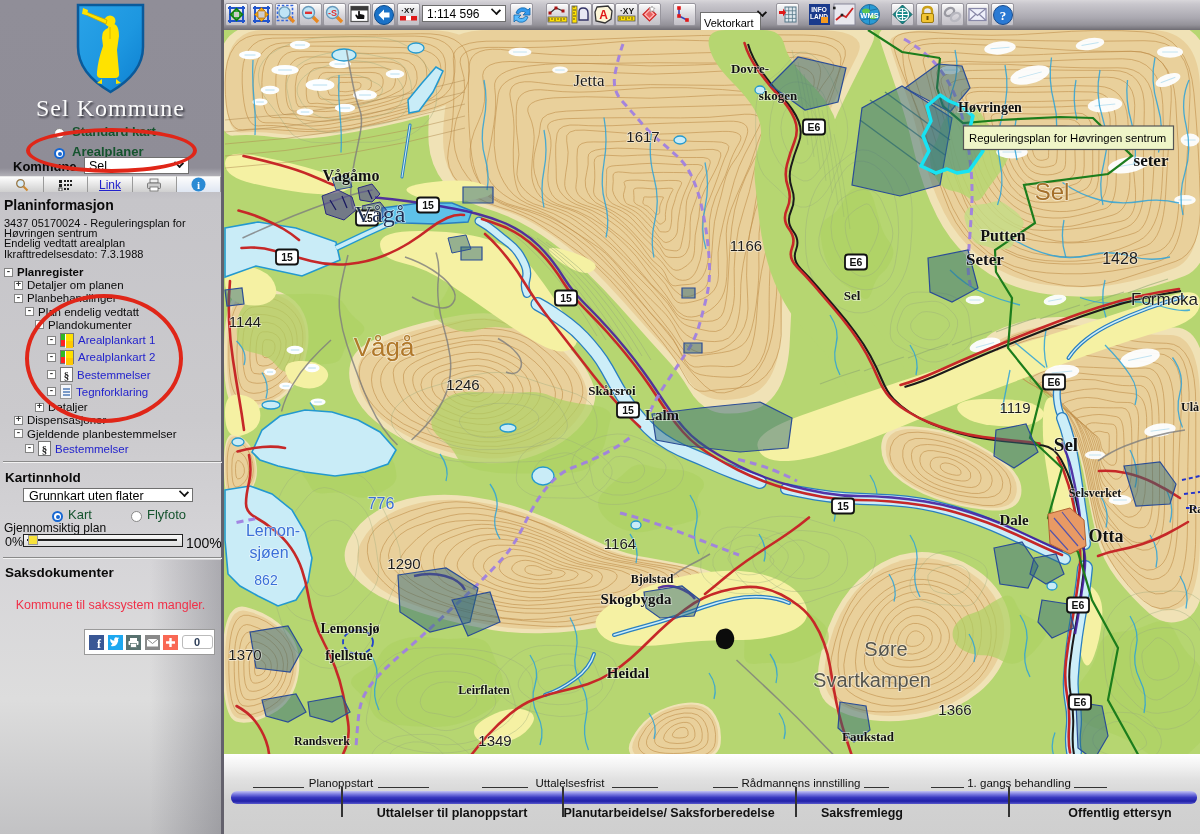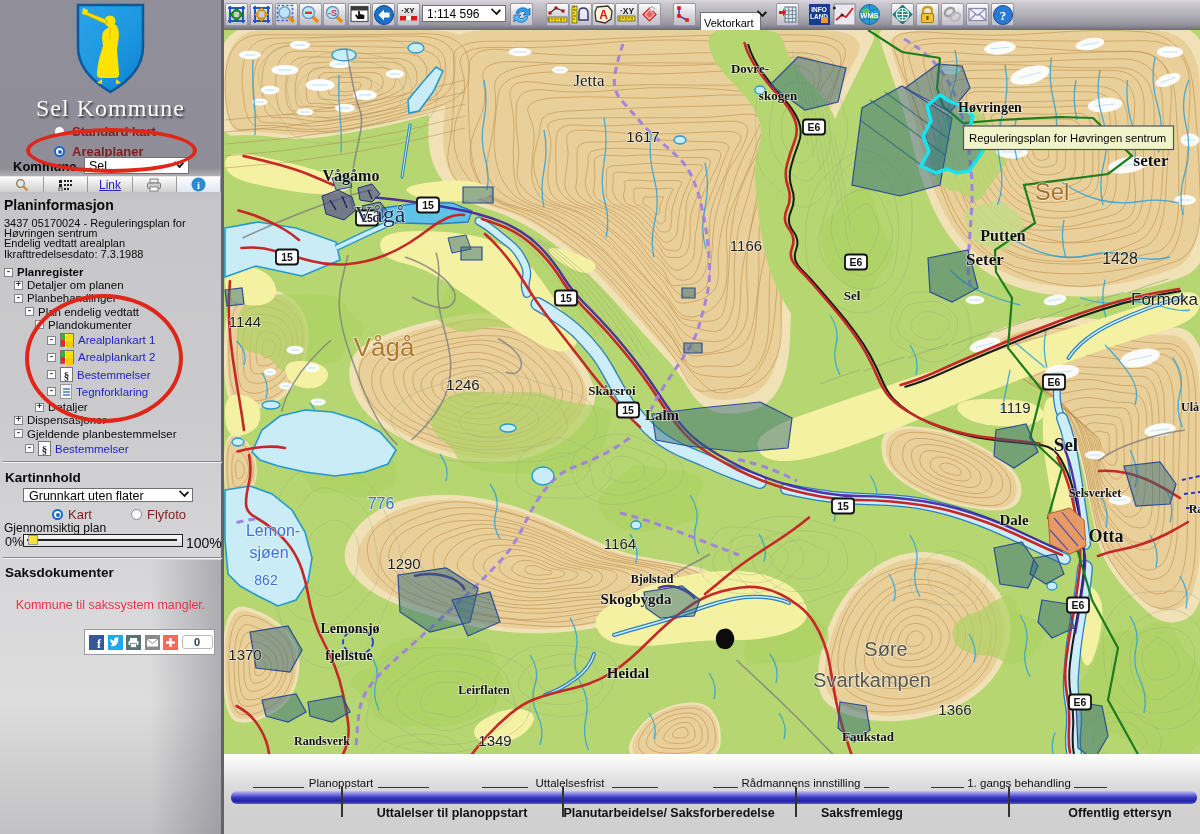--- a/index.html
+++ b/index.html
@@ -4,21 +4,21 @@
 *{margin:0;padding:0;box-sizing:border-box}
 html,body{width:1200px;height:834px;overflow:hidden;font-family:"Liberation Sans",sans-serif}
 #page{position:relative;width:1200px;height:834px;background:#c9c8cc}
 #sidebar{position:absolute;left:0;top:0;width:221px;height:834px;
  background:linear-gradient(180deg,#908e98 0,#8f8d97 168px,#b9b8be 178px,#c6c5c9 200px,#cbcacd 420px,#d6d5d8 560px,#dddddd 700px,#c2c2c4 834px)}
 #sbshade{position:absolute;left:150px;top:560px;width:71px;height:274px;background:linear-gradient(90deg,rgba(0,0,0,0) 0,rgba(90,90,100,.35) 100%)}
 #sbborder{position:absolute;left:221px;top:0;width:3px;height:834px;background:#63616c}
 #shield{position:absolute;left:75px;top:3px;width:71px;height:91px}
 #seltitle{position:absolute;left:0;top:95px;width:221px;text-align:center;font-family:"Liberation Serif",serif;
  font-size:24px;color:#fbfbfb;text-shadow:1.5px 1.8px 2px #3c3c44;letter-spacing:1px}
-.radrow{position:absolute;left:54px;font-size:13px;font-weight:bold;color:#7f1d1d;display:flex;align-items:center;gap:7px}
+.radrow{position:absolute;left:54px;font-size:13px;font-weight:bold;color:#14532d;display:flex;align-items:flex-end;gap:7px}
 .rad{width:11px;height:11px;border-radius:50%;background:#fff;border:1px solid #888;display:inline-block;position:relative}
 .rad.sel{border:2px solid #1667d2}
 .rad.sel:after{content:"";position:absolute;left:1.5px;top:1.5px;width:4px;height:4px;border-radius:50%;background:#1667d2}
 #redell1{position:absolute;left:26px;top:128px;width:171px;height:45px;border:4.5px solid #e02618;border-radius:50%;z-index:30}
 #redell2{position:absolute;left:25px;top:294px;width:158px;height:129px;border:4.5px solid #e02618;border-radius:50%;z-index:30}
 #kommunerow{position:absolute;left:13px;top:159px;font-size:13px;font-weight:bold;color:#0a0a0a}
 select{font-family:"Liberation Sans",sans-serif;-webkit-appearance:none;appearance:none;background:#fff;border:1px solid #707070;border-radius:0}
 .selarrow{position:absolute;pointer-events:none;width:8px;height:8px}
 .selarrow:before{content:"";position:absolute;left:0;top:1px;width:6px;height:6px;border-right:2px solid #111;border-bottom:2px solid #111;transform:rotate(45deg) scale(1,.8)}
 #tabs{position:absolute;left:0;top:176px;width:221px;height:16px;display:flex}

